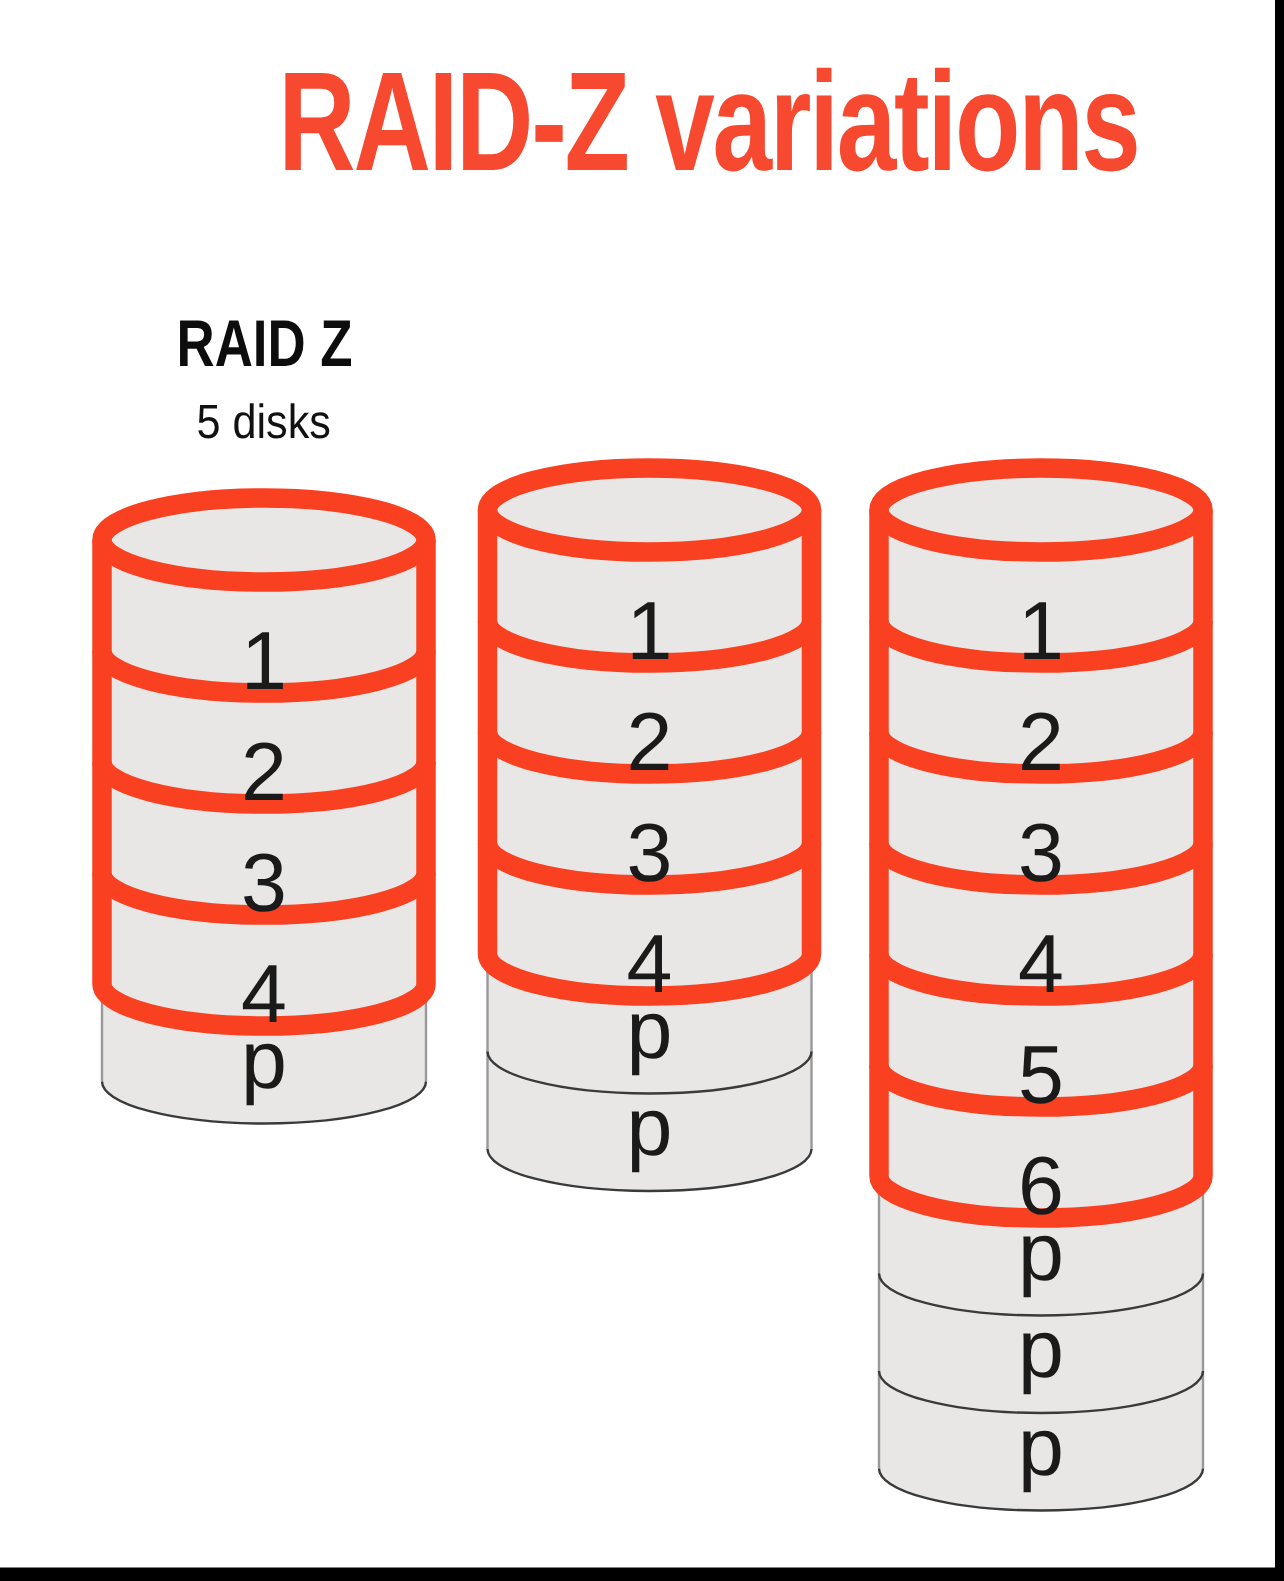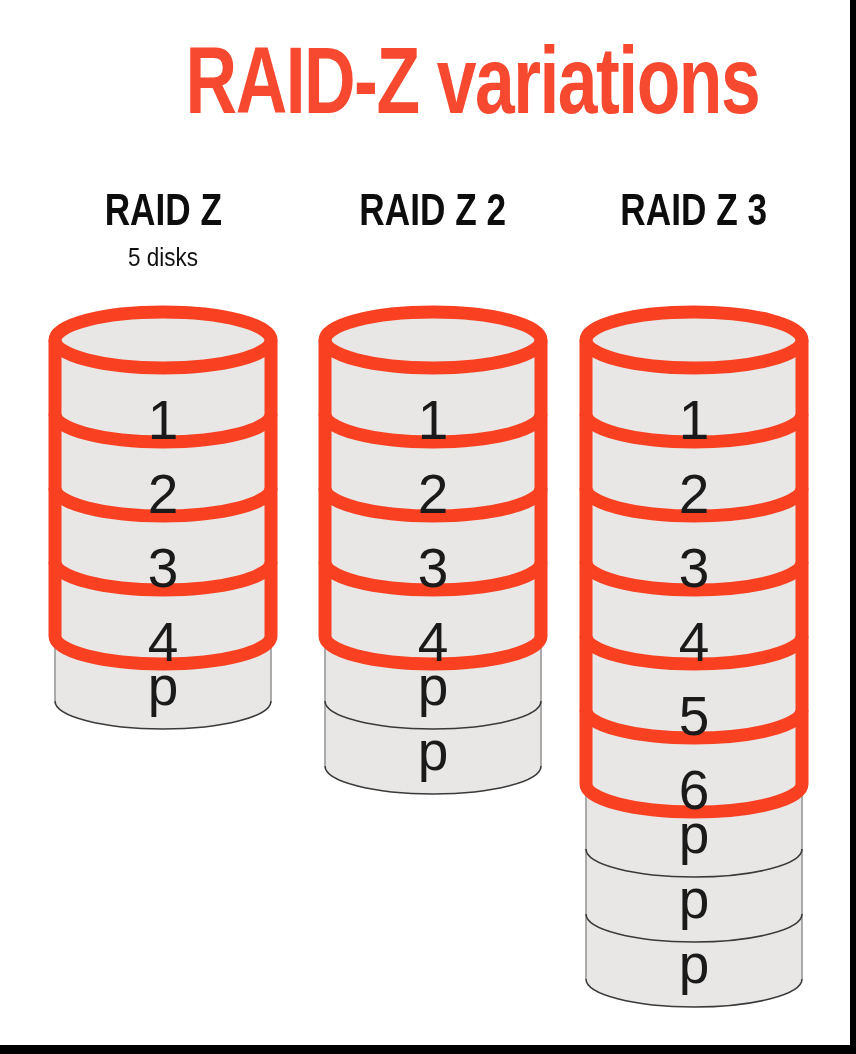--- a/index.html
+++ b/index.html
@@ -24,41 +24,41 @@
   .stack-column{
     position:absolute;top:188px;width:240px;height:836px;
     text-align:center;
   }
   .stack-name{
     margin:0;font-size:44px;font-weight:700;line-height:1;color:#0d0d0d;
     white-space:nowrap;
   }
   .stack-name .squeeze{display:inline-block;transform:scaleX(.8);transform-origin:center;}
   .stack-disks{
-    margin:13px 0 0 0;font-size:25px;font-weight:400;line-height:1;color:#111;
+    margin:13px 0 0 0;font-size:32px;font-weight:400;line-height:1;color:#111;
     white-space:nowrap;
   }
   .stack-disks .squeeze{display:inline-block;transform:scaleX(.9);transform-origin:center;}
   .stack-svg{position:absolute;left:0;top:116px;display:block;}
   .stack-svg text{
     font-family:"Liberation Sans", sans-serif;
     font-size:55px;font-weight:400;
   }
   .edge-bar{position:absolute;background:#000;}
   .edge-bar.right{top:0;left:850px;width:6px;height:1054px;}
   .edge-bar.bottom{left:0;top:1045px;width:856px;height:9px;}
 </style>
 </head>
 <body>
 
 <div class="page">
   <h1 class="page-title" style="color: rgb(246, 73, 47);"><span class="squeeze">RAID-Z variations</span></h1>
 
   <div id="columns">
-  <div class="stack-column" style="left: 43px;">
+  <div class="stack-column" style="left: 56px; margin-top: 20px;">
     <h2 class="stack-name"><span class="squeeze">RAID Z</span></h2>
     <p class="stack-disks"><span class="squeeze">5 disks</span></p>
   <svg width="240" height="433" viewBox="0 0 240 433" class="stack-svg">
           <path d="M 12 36 L 12 397 A 108 28 0 0 0 228 397 L 228 36 A 108 28 0 0 0 12 36 Z" fill="#e8e7e6" stroke="none"></path>
           <path d="M 12 332 L 12 397" stroke="#999999" stroke-width="1.6" fill="none"></path>
           <path d="M 228 332 L 228 397" stroke="#999999" stroke-width="1.6" fill="none"></path>
           <path d="M 12 397 A 108 28 0 0 0 228 397" stroke="#3a3a3a" stroke-width="1.6" fill="none"></path>
           <g stroke="#f94122" stroke-width="13" fill="none">
             <path d="M 12 36 L 12 332"></path>
             <path d="M 228 36 L 228 332"></path>
@@ -70,21 +70,20 @@
           </g>
           <text x="120" y="135" text-anchor="middle" fill="#1a1a1a">1</text>
           <text x="120" y="209" text-anchor="middle" fill="#1a1a1a">2</text>
           <text x="120" y="283" text-anchor="middle" fill="#1a1a1a">3</text>
           <text x="120" y="357" text-anchor="middle" fill="#1a1a1a">4</text>
           <text x="120" y="401" text-anchor="middle" fill="#1a1a1a">p</text>
         </svg>
       </div>
 
   <div class="stack-column" style="left: 313px;">
-    <h2 class="stack-name"><span class="squeeze">RAID Z 2</span></h2>
   <svg width="240" height="498" viewBox="0 0 240 498" class="stack-svg">
           <path d="M 12 36 L 12 462 A 108 28 0 0 0 228 462 L 228 36 A 108 28 0 0 0 12 36 Z" fill="#e8e7e6" stroke="none"></path>
           <path d="M 12 332 L 12 462" stroke="#999999" stroke-width="1.6" fill="none"></path>
           <path d="M 228 332 L 228 462" stroke="#999999" stroke-width="1.6" fill="none"></path>
           <path d="M 12 397 A 108 28 0 0 0 228 397" stroke="#3a3a3a" stroke-width="1.6" fill="none"></path>
           <path d="M 12 462 A 108 28 0 0 0 228 462" stroke="#3a3a3a" stroke-width="1.6" fill="none"></path>
           <g stroke="#f94122" stroke-width="13" fill="none">
             <path d="M 12 36 L 12 332"></path>
             <path d="M 228 36 L 228 332"></path>
             <path d="M 12 110 A 108 28 0 0 0 228 110"></path>
@@ -96,21 +95,20 @@
           <text x="120" y="135" text-anchor="middle" fill="#1a1a1a">1</text>
           <text x="120" y="209" text-anchor="middle" fill="#1a1a1a">2</text>
           <text x="120" y="283" text-anchor="middle" fill="#1a1a1a">3</text>
           <text x="120" y="357" text-anchor="middle" fill="#1a1a1a">4</text>
           <text x="120" y="401" text-anchor="middle" fill="#1a1a1a">p</text>
           <text x="120" y="466" text-anchor="middle" fill="#1a1a1a">p</text>
         </svg>
       </div>
 
   <div class="stack-column" style="left: 574px;">
-    <h2 class="stack-name"><span class="squeeze">RAID Z 3</span></h2>
   <svg width="240" height="711" viewBox="0 0 240 711" class="stack-svg">
           <path d="M 12 36 L 12 675 A 108 28 0 0 0 228 675 L 228 36 A 108 28 0 0 0 12 36 Z" fill="#e8e7e6" stroke="none"></path>
           <path d="M 12 480 L 12 675" stroke="#999999" stroke-width="1.6" fill="none"></path>
           <path d="M 228 480 L 228 675" stroke="#999999" stroke-width="1.6" fill="none"></path>
           <path d="M 12 545 A 108 28 0 0 0 228 545" stroke="#3a3a3a" stroke-width="1.6" fill="none"></path>
           <path d="M 12 610 A 108 28 0 0 0 228 610" stroke="#3a3a3a" stroke-width="1.6" fill="none"></path>
           <path d="M 12 675 A 108 28 0 0 0 228 675" stroke="#3a3a3a" stroke-width="1.6" fill="none"></path>
           <g stroke="#f94122" stroke-width="13" fill="none">
             <path d="M 12 36 L 12 480"></path>
             <path d="M 228 36 L 228 480"></path>

